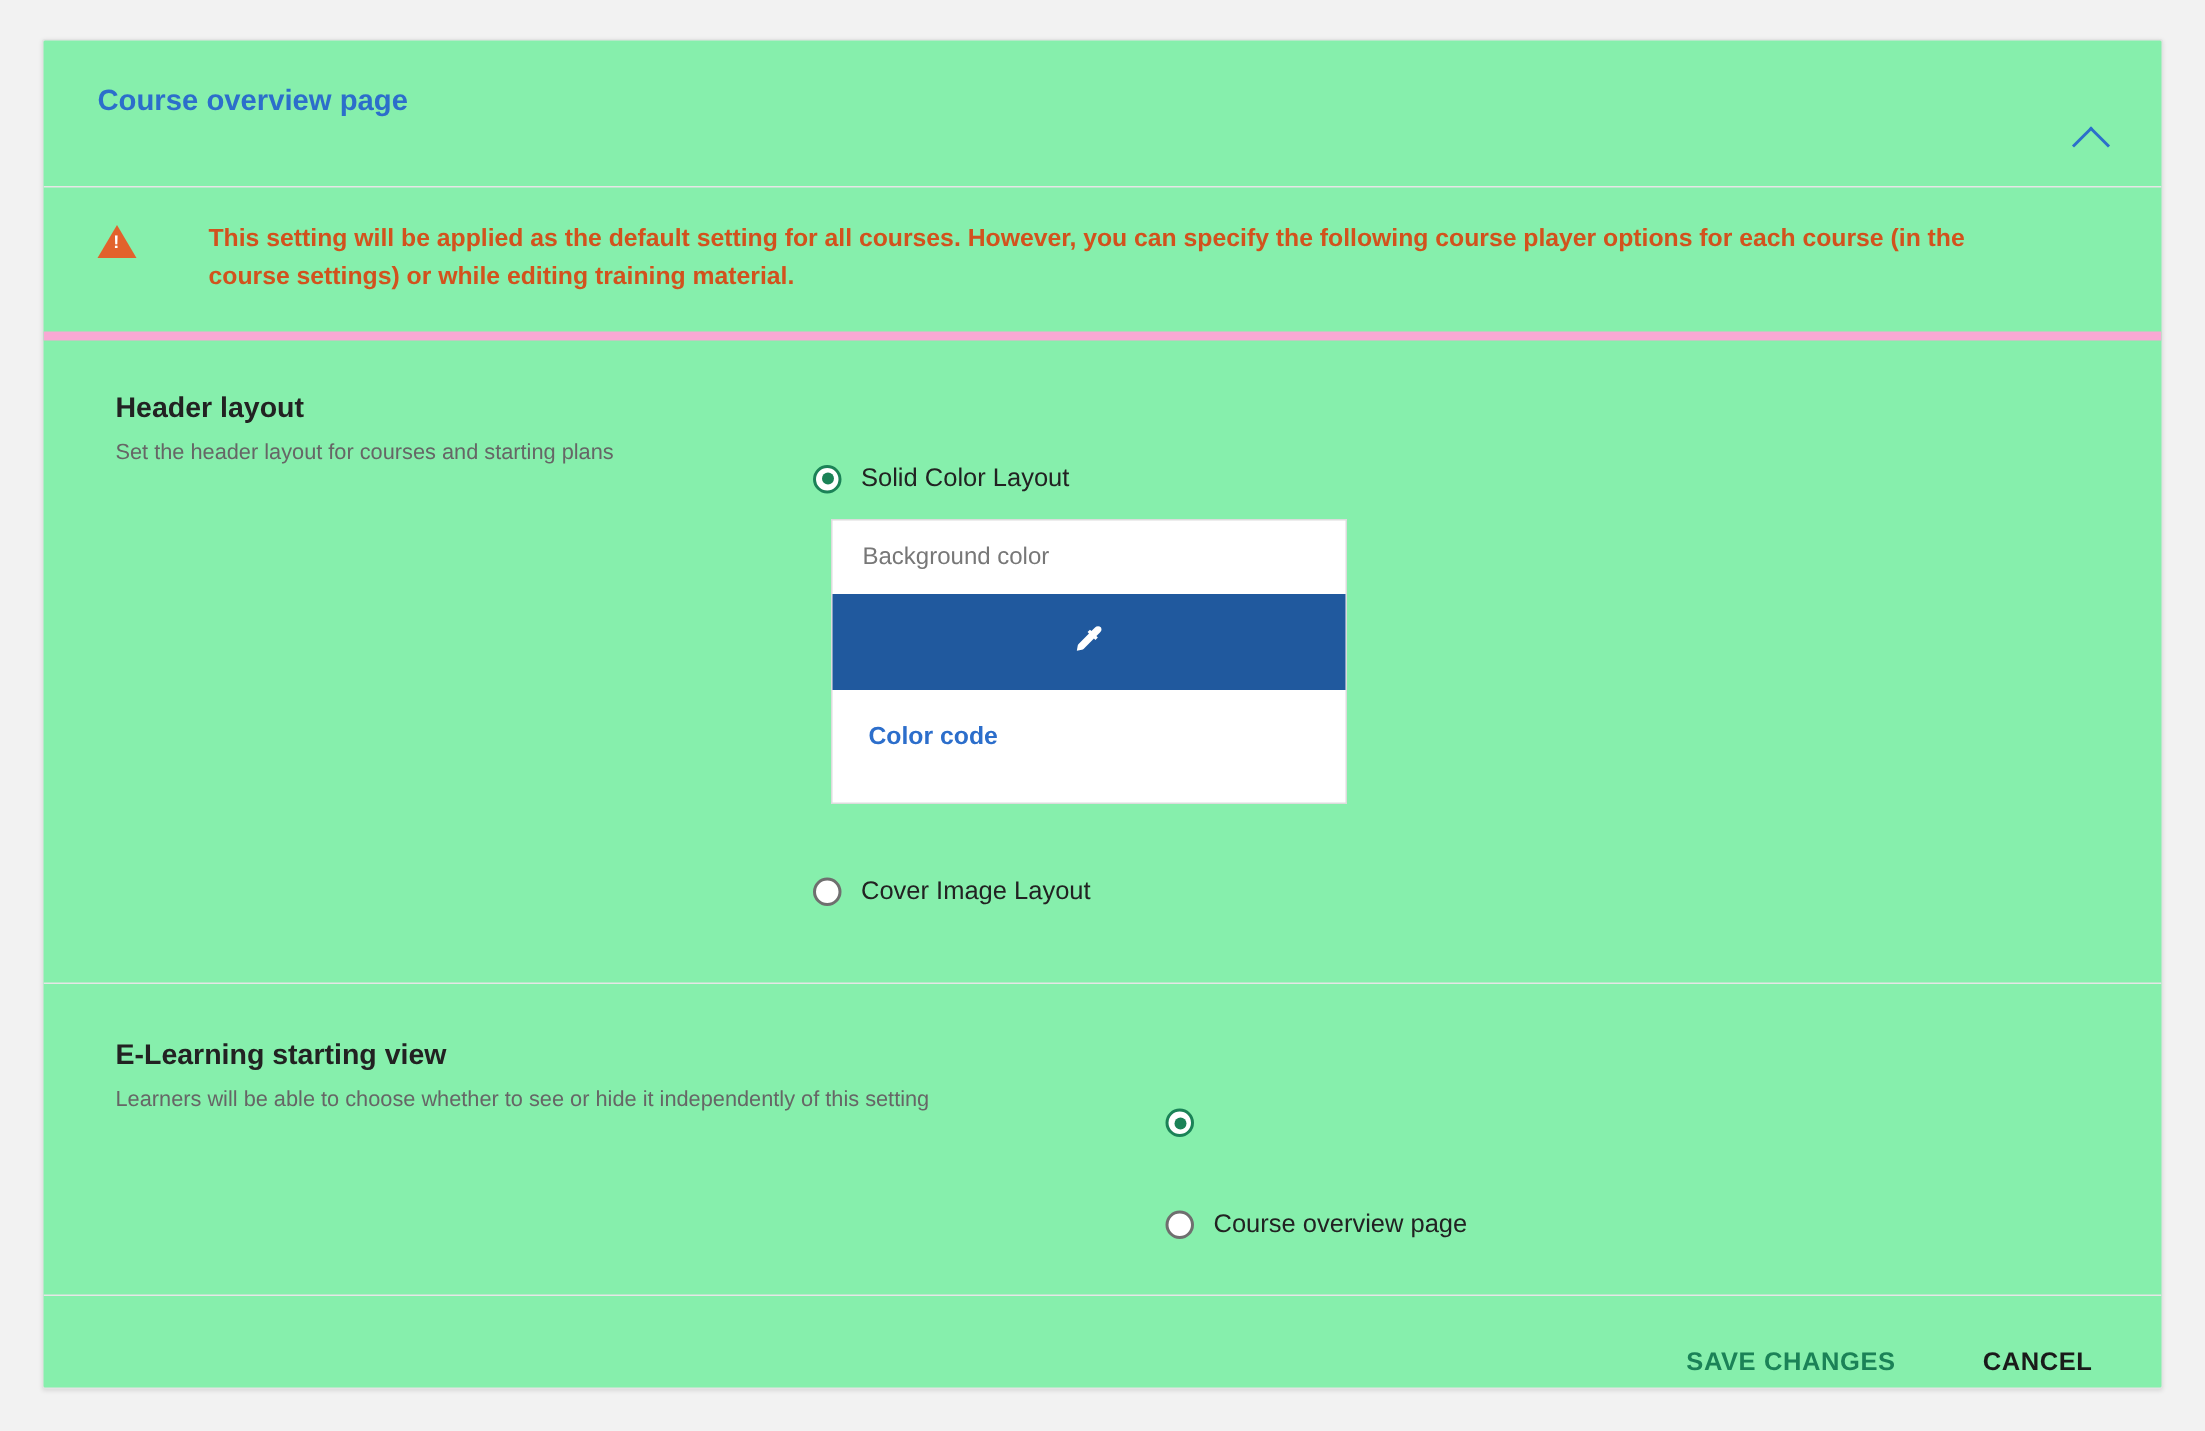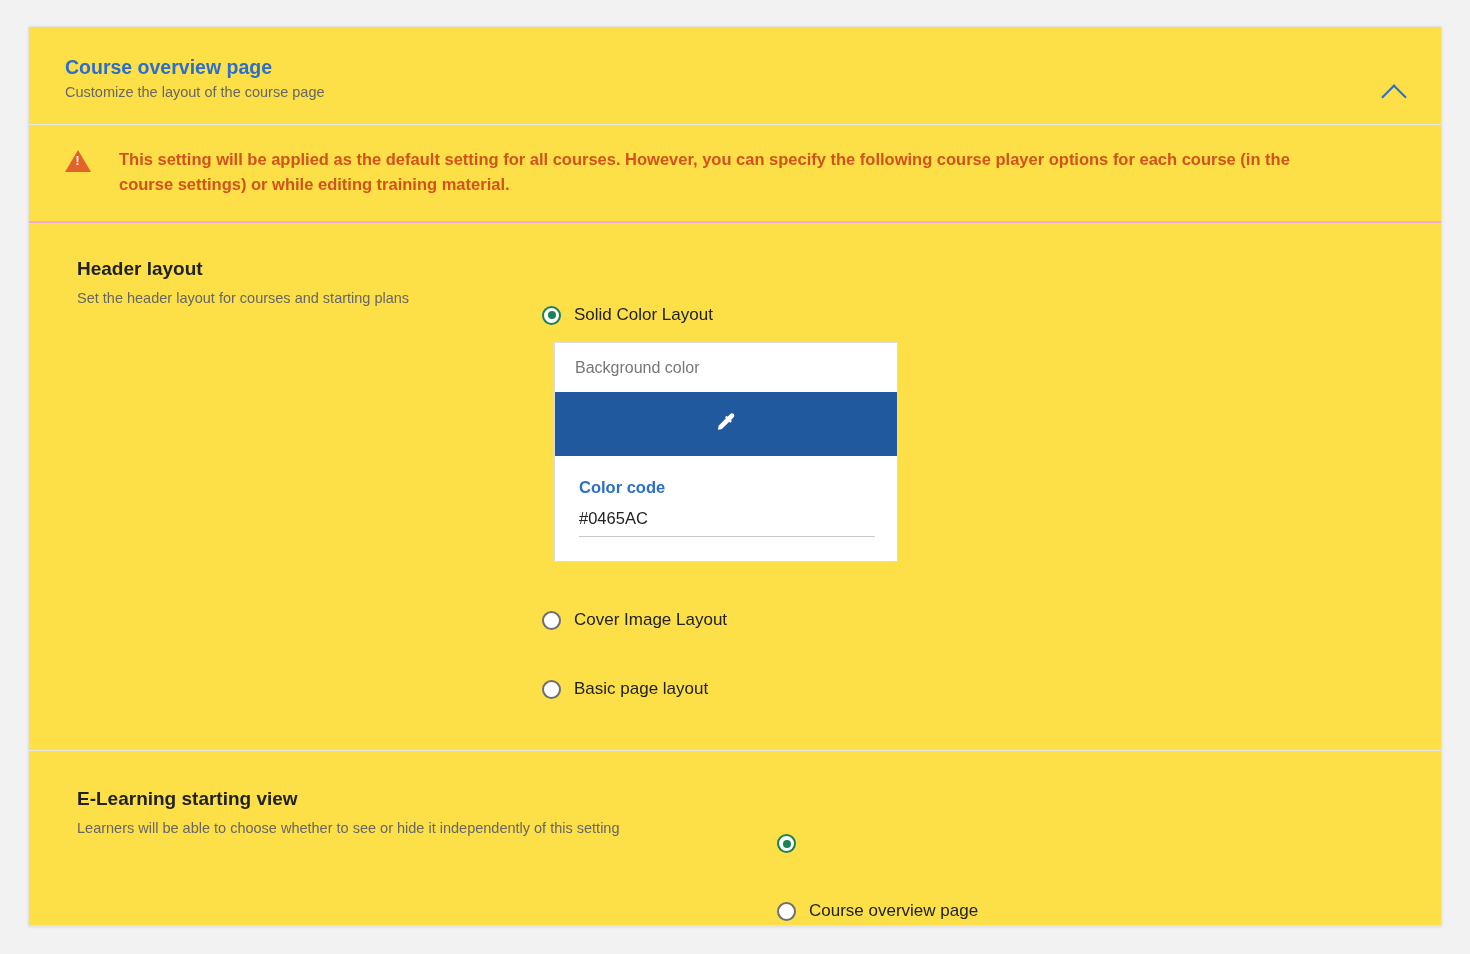--- a/index.html
+++ b/index.html
@@ -15,21 +15,21 @@
     position: relative;
     background: #f2f2f2;
     box-sizing: border-box;
   }
   .card {
     position: absolute;
     left: 28px;
     top: 26px;
     width: 1414px;
     height: 900px;
-    background: #fde047;
+    background: #86efac;
     border: 1px solid #e3e3e3;
     border-radius: 2px;
     box-shadow: 0 1px 3px rgba(0,0,0,0.10);
     box-sizing: border-box;
     overflow: hidden;
   }
 
   
   .card-header {
     position: relative;
@@ -70,22 +70,23 @@
     border-top: 2.6px solid #2c6ecb;
     transform: rotate(45deg);
     margin: 10px auto 0 auto;
   }
 
   
   .warning {
     display: flex;
     align-items: flex-start;
     padding: 22px 24px 24px 36px;
-    border-bottom: 2px solid #f9a8d4;
-    box-sizing: border-box;
+    border-bottom: 6px solid #f9a8d4;
+    box-sizing: border-box;
+    gap: 20px;
   }
   .warn-icon {
     flex: 0 0 auto;
     width: 30px;
     margin-top: 3px;
   }
   .tri {
     width: 0;
     height: 0;
     border-left: 13px solid transparent;
@@ -264,21 +265,20 @@
   }
 </style>
 </head>
 <body>
 
 <div id="root">
   <div class="card">
 
     <div class="card-header">
       <div class="card-title">Course overview page</div>
-      <div class="card-subtitle">Customize the layout of the course page</div>
       <button class="collapse-btn">
         <span class="chev"></span>
       </button>
     </div>
 
     <div class="warning">
       <div class="warn-icon">
         <div class="tri"></div>
       </div>
       <div class="warn-text">This setting will be applied as the default setting for all courses. However, you can specify the following course player options for each course (in the course settings) or while editing training material.</div>
@@ -298,33 +298,28 @@
 
         <div class="color-box">
           <div class="color-box-title">Background color</div>
           <div class="color-swatch" style="background: rgb(32, 89, 158);">
             <svg class="dropper" viewBox="0 0 24 24">
               <path d="M19.4 3.1a2.6 2.6 0 0 0-3.7 0l-2.2 2.2-.9-.9-1.5 1.5.9.9-6.4 6.4a2 2 0 0 0-.55 1.05l-.55 3.1 3.1-.55a2 2 0 0 0 1.05-.55l6.4-6.4.9.9 1.5-1.5-.9-.9 2.2-2.2a2.6 2.6 0 0 0 .65-3.05z" fill="#ffffff"></path>
             </svg>
           </div>
           <div class="color-code-area">
             <div class="color-code-label">Color code</div>
-            <input class="color-code-input" type="text" value="#0465AC" placeholder="#000000" style="">
           </div>
         </div>
 
         <div class="radio-row">
           <span class="radio"></span>
           <span class="radio-label">Cover Image Layout</span>
         </div>
 
-        <div class="radio-row">
-          <span class="radio"></span>
-          <span class="radio-label">Basic page layout</span>
-        </div>
 
       </div>
     </div>
 
     <div class="section last">
       <div class="section-left" style="width:700px">
         <div class="section-label">E-Learning starting view</div>
         <div class="section-desc">Learners will be able to choose whether to see or hide it independently of this setting</div>
       </div>
       <div class="section-right">

